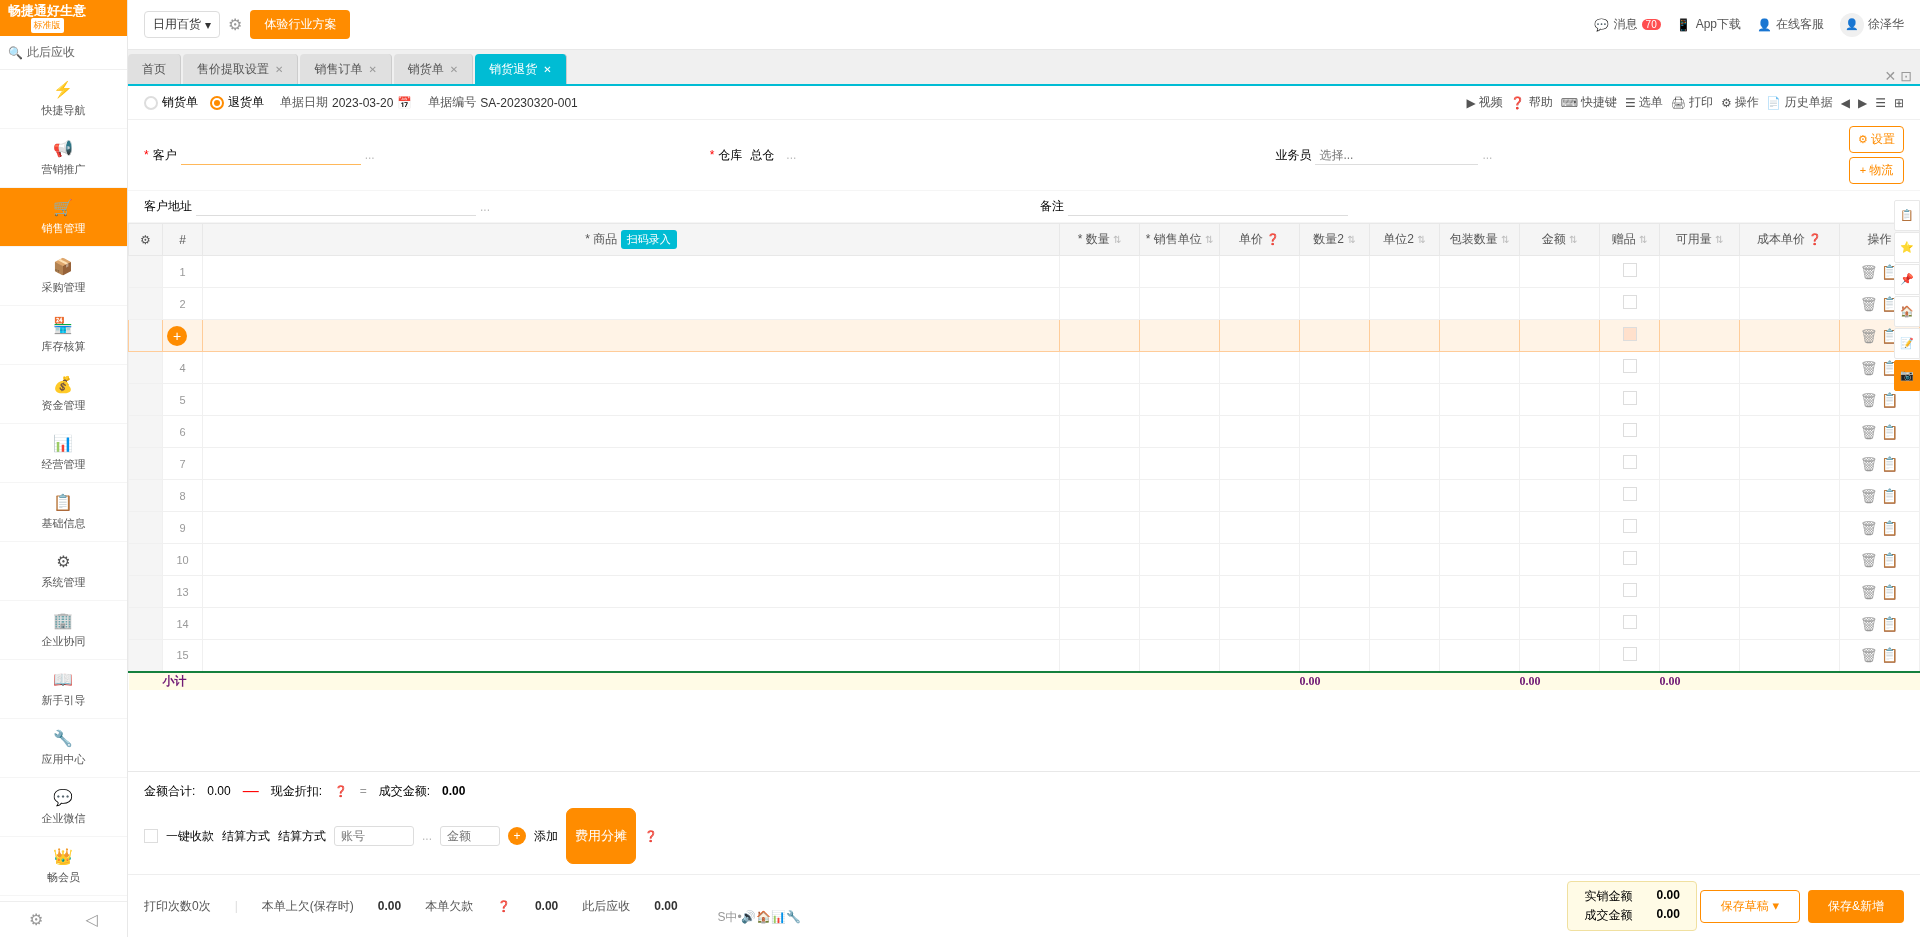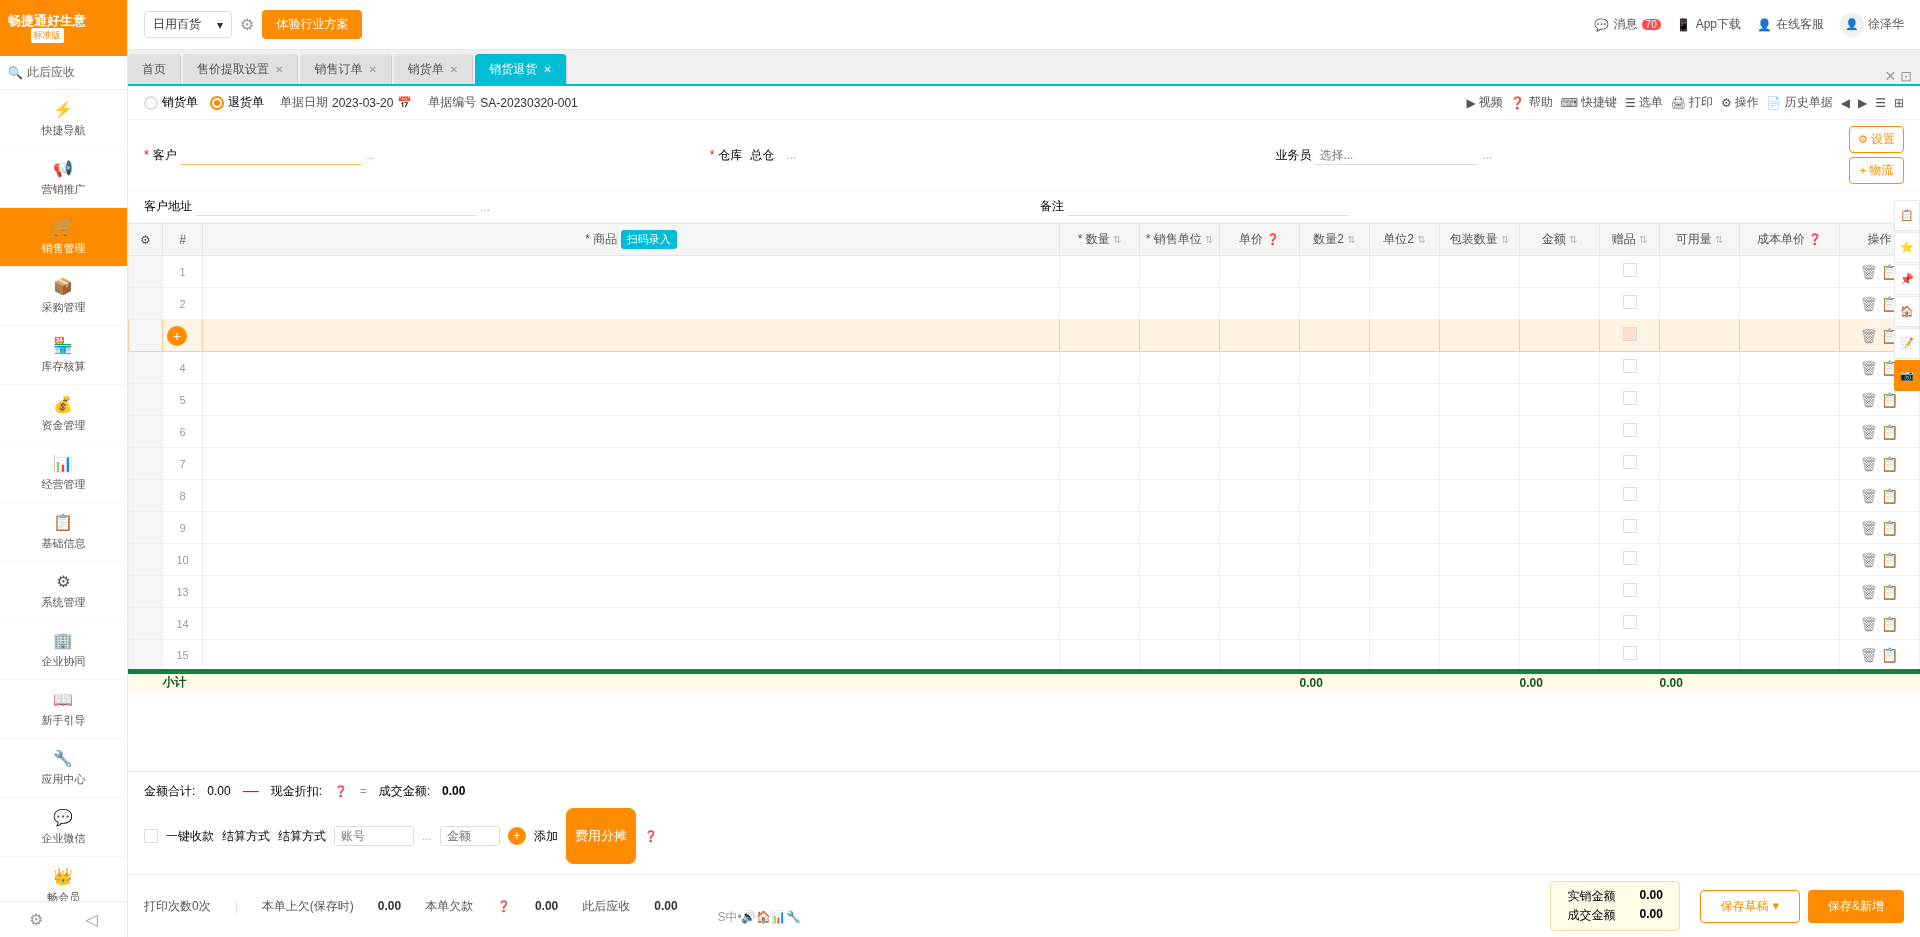--- a/index.html
+++ b/index.html
@@ -1,38 +1,38 @@
 <!DOCTYPE html>
 <html><head>
   <meta charset="utf-8">
   <style>
     * { box-sizing: border-box; margin: 0; padding: 0; font-family: 'Microsoft YaHei', Arial, sans-serif; font-size: 12px; }
     body { background: #f5f5f5; display: flex; height: 937px; overflow: hidden; }
 
     
     .sidebar { width: 128px; background: #fff; display: flex; flex-direction: column; height: 100%; border-right: 1px solid #e8e8e8; flex-shrink: 0; }
-    .sidebar-logo { background: #ff8c00; padding: 12px 8px; display: flex; align-items: center; gap: 6px; height: 56px; }
+    .sidebar-logo { background: #ff8c00; padding: 12px 8px; display: flex; align-items: center; gap: 6px; height: 36px; }
     .sidebar-logo-text { color: #fff; font-size: 13px; font-weight: bold; line-height: 1.2; }
     .sidebar-logo-badge { background: #fff; color: #ff8c00; font-size: 9px; padding: 1px 3px; border-radius: 2px; }
     .sidebar-search { padding: 8px; border-bottom: 1px solid #f0f0f0; display: flex; align-items: center; gap: 4px; cursor: pointer; color: #666; }
     .sidebar-nav { flex: 1; overflow-y: auto; }
     .sidebar-item { display: flex; flex-direction: column; align-items: center; padding: 10px 4px; cursor: pointer; color: #555; border-bottom: 1px solid #f5f5f5; gap: 4px; }
     .sidebar-item.active { background: #ff8c00; color: #fff; }
     .sidebar-item-icon { font-size: 16px; }
     .sidebar-item-label { font-size: 11px; text-align: center; }
     .sidebar-footer { padding: 8px; display: flex; justify-content: space-around; border-top: 1px solid #eee; }
     .sidebar-footer-btn { color: #999; cursor: pointer; font-size: 16px; }
 
     
     .main { flex: 1; display: flex; flex-direction: column; overflow: hidden; }
 
     
     .topbar { height: 50px; background: #fff; display: flex; align-items: center; justify-content: space-between; padding: 0 16px; border-bottom: 1px solid #e8e8e8; flex-shrink: 0; }
     .topbar-left { display: flex; align-items: center; gap: 8px; }
-    .topbar-select { border: 1px solid #ddd; border-radius: 4px; padding: 4px 8px; font-size: 12px; color: #333; background: #fff; cursor: pointer; display: flex; align-items: center; gap: 16px; }
+    .topbar-select { border: 1px solid #ddd; border-radius: 4px; padding: 4px 8px; font-size: 12px; color: #333; background: #fff; cursor: pointer; display: flex; align-items: center; gap: 4px; }
     .topbar-gear { color: #999; cursor: pointer; font-size: 16px; }
     .topbar-btn { background: #ff8c00; color: #fff; border: none; border-radius: 4px; padding: 6px 14px; cursor: pointer; font-size: 12px; }
     .topbar-right { display: flex; align-items: center; gap: 16px; color: #555; }
     .topbar-right-item { display: flex; align-items: center; gap: 4px; cursor: pointer; font-size: 12px; }
     .badge { background: #ff4d4f; color: #fff; border-radius: 10px; padding: 0 4px; font-size: 10px; min-width: 16px; text-align: center; }
     .avatar { background: #f0f0f0; border-radius: 50%; width: 24px; height: 24px; display: flex; align-items: center; justify-content: center; font-size: 11px; }
 
     
     .tabbar { height: 36px; background: #f0f0f0; display: flex; align-items: flex-end; padding: 0 0 0 0; border-bottom: 2px solid #00bcd4; flex-shrink: 0; }
     .tab { padding: 6px 14px; cursor: pointer; color: #555; background: #e0e0e0; border-right: 1px solid #ccc; border-radius: 4px 4px 0 0; font-size: 12px; display: flex; align-items: center; gap: 6px; height: 30px; margin-right: 2px; }
@@ -68,21 +68,21 @@
     thead tr th { background: #f5f5f5; border: 1px solid #e8e8e8; padding: 6px 4px; text-align: center; color: #555; font-weight: normal; white-space: nowrap; font-size: 12px; position: sticky; top: 0; z-index: 2; }
     tbody tr td { border: 1px solid #f0f0f0; padding: 4px; text-align: center; color: #333; height: 32px; }
     tbody tr:nth-child(odd) { background: #fff; }
     tbody tr.active-row { background: #fff3e6; }
     tbody tr.active-row td { border-color: #ffcc99; }
     .row-num { color: #999; font-size: 11px; }
     .add-btn { background: #ff8c00; color: #fff; border: none; border-radius: 50%; width: 20px; height: 20px; cursor: pointer; font-size: 14px; line-height: 1; display: flex; align-items: center; justify-content: center; }
     .check-box { width: 14px; height: 14px; border: 1px solid #ddd; background: #fff; display: inline-block; }
     .action-icons { display: flex; gap: 4px; justify-content: center; }
     .action-icon { color: #999; cursor: pointer; font-size: 14px; }
-    .footer-row td { background: #fffbe6; font-weight: bold; color: #14532d; border-top: 5px solid #15803d; }
+    .footer-row td { background: #fffbe6; font-weight: bold; color: #701a75; border-top: 2px solid #15803d; font-family: Liberation Serif, serif; }
     .scan-btn { background: #00bcd4; color: #fff; border: none; border-radius: 3px; padding: 2px 6px; font-size: 11px; cursor: pointer; }
     .sort-icon { color: #bbb; cursor: pointer; font-size: 10px; }
 
     
     .bottom-bar { padding: 6px 16px; border-top: 1px solid #e8e8e8; background: #fff; flex-shrink: 0; }
     .total-row { display: flex; align-items: center; gap: 12px; padding: 4px 0; }
     .payment-row { display: flex; align-items: center; gap: 8px; padding: 4px 0; }
     .payment-checkbox { width: 14px; height: 14px; border: 1px solid #ddd; display: inline-block; }
     .payment-input { border: 1px solid #ddd; border-radius: 3px; padding: 2px 6px; width: 80px; }
     .payment-btn { border: 1px solid #ddd; background: #fff; border-radius: 7px; padding: 18px 8px; cursor: pointer; font-size: 13px; color: #555; }
@@ -695,21 +695,21 @@
         <span>本单上欠(保存时)</span>
         <span style="color:#333;font-weight:bold;">0.00</span>
         <span>本单欠款</span>
         <span class="help-icon">❓</span>
         <span style="color:#333;font-weight:bold;">0.00</span>
         <span>此后应收</span>
         <span style="color:#333;font-weight:bold;">0.00</span>
 
         <span style="margin-left:16px;color:#999;margin-top:22px;">S中•🔊🏠📊🔧</span>
       </div>
-      <div style="display:flex;align-items:center;gap:20px;">
+      <div style="display:flex;align-items:center;gap:3px;">
 
         <div style="background:#fffbe6;border:1px solid #f0e0a0;border-radius:4px;padding:6px 16px;text-align:right;">
           <div style="display:flex;justify-content:space-between;gap:24px;margin-bottom:2px;">
             <span>实销金额</span>
             <span style="font-weight:bold;">0.00</span>
           </div>
           <div style="display:flex;justify-content:space-between;gap:24px;">
             <span>成交金额</span>
             <span style="font-weight:bold;">0.00</span>
           </div>

